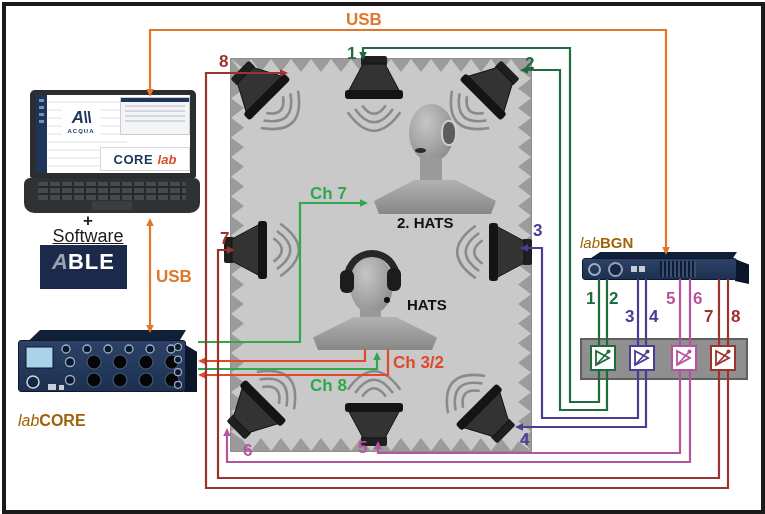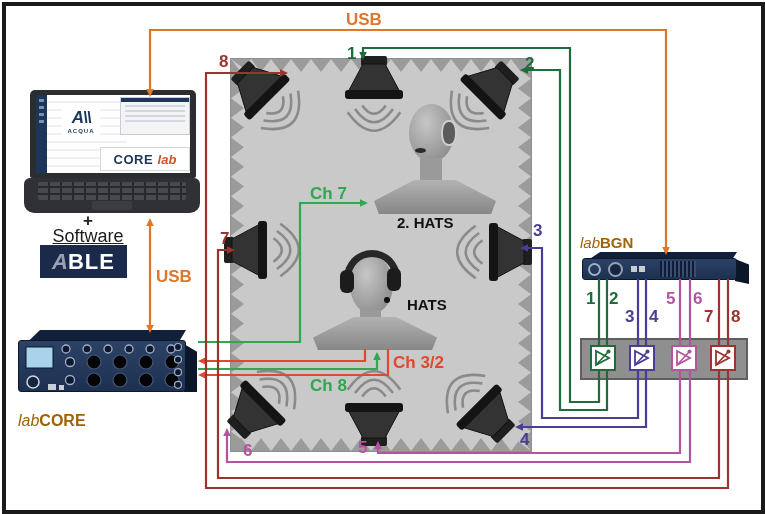--- a/index.html
+++ b/index.html
@@ -33,21 +33,21 @@
   .lap-win u{display:block;height:2px;background:#d4d7dd;margin:3px 4px 0;}
   .passlab{position:absolute;left:64px;top:52px;width:88px;height:22px;background:#fff;border:1px solid #d4d7dd;text-align:center;line-height:22px;}
   .passlab .p1{font-size:13px;font-weight:800;color:#1d3558;letter-spacing:.5px;}
   .passlab .p2{font-size:13px;font-weight:800;font-style:italic;color:#d94f2b;}
   .lap-base{position:absolute;left:24px;top:178px;width:176px;height:35px;background:#2f3134;border-radius:6px 6px 10px 10px;z-index:6;}
   .lap-keys{position:absolute;left:14px;top:4px;width:148px;height:18px;background-color:#47494c;background-image:repeating-linear-gradient(90deg,transparent 0 10px,#26282a 10px 12px),repeating-linear-gradient(0deg,transparent 0 5px,#26282a 5px 7px);border-radius:2px;}
   .lap-pad{position:absolute;left:68px;top:23px;width:40px;height:9px;background:#3b3d40;border-radius:2px;}
   
   .plus{position:absolute;left:80px;top:211px;width:16px;text-align:center;font-size:17px;font-weight:700;color:#222;z-index:6;}
   .swopt{position:absolute;left:26px;top:226px;width:124px;text-align:center;font-size:18px;color:#1c1c1c;z-index:6;text-decoration:underline;}
-  .able{position:absolute;left:40px;top:245px;width:87px;height:33px;background:#1b2a4a;color:#fff;text-align:center;line-height:33px;z-index:6;}
+  .able{position:absolute;left:40px;top:245px;width:87px;height:44px;background:#1b2a4a;color:#fff;text-align:center;line-height:33px;z-index:6;}
   .able .a{font-size:22px;font-weight:800;color:#99a1b0;font-style:italic;}
   .able .rest{font-size:22px;font-weight:800;letter-spacing:1px;}
   
   .dev-top{position:absolute;background:#111f38;z-index:6;}
   .dev-cap{position:absolute;background:#0c1629;z-index:6;}
   .dev-front{position:absolute;background:linear-gradient(#2c4266,#1d3050);border:1px solid #0d1830;border-radius:3px;box-sizing:border-box;z-index:6;}
   .dev-label{position:absolute;font-size:16px;color:#a16207;z-index:9;white-space:nowrap;}
   .dev-label .it{font-style:italic;font-weight:400;}
   .dev-label .bd{font-weight:800;}
   #labcore-panel{position:absolute;left:18px;top:340px;z-index:7;}

